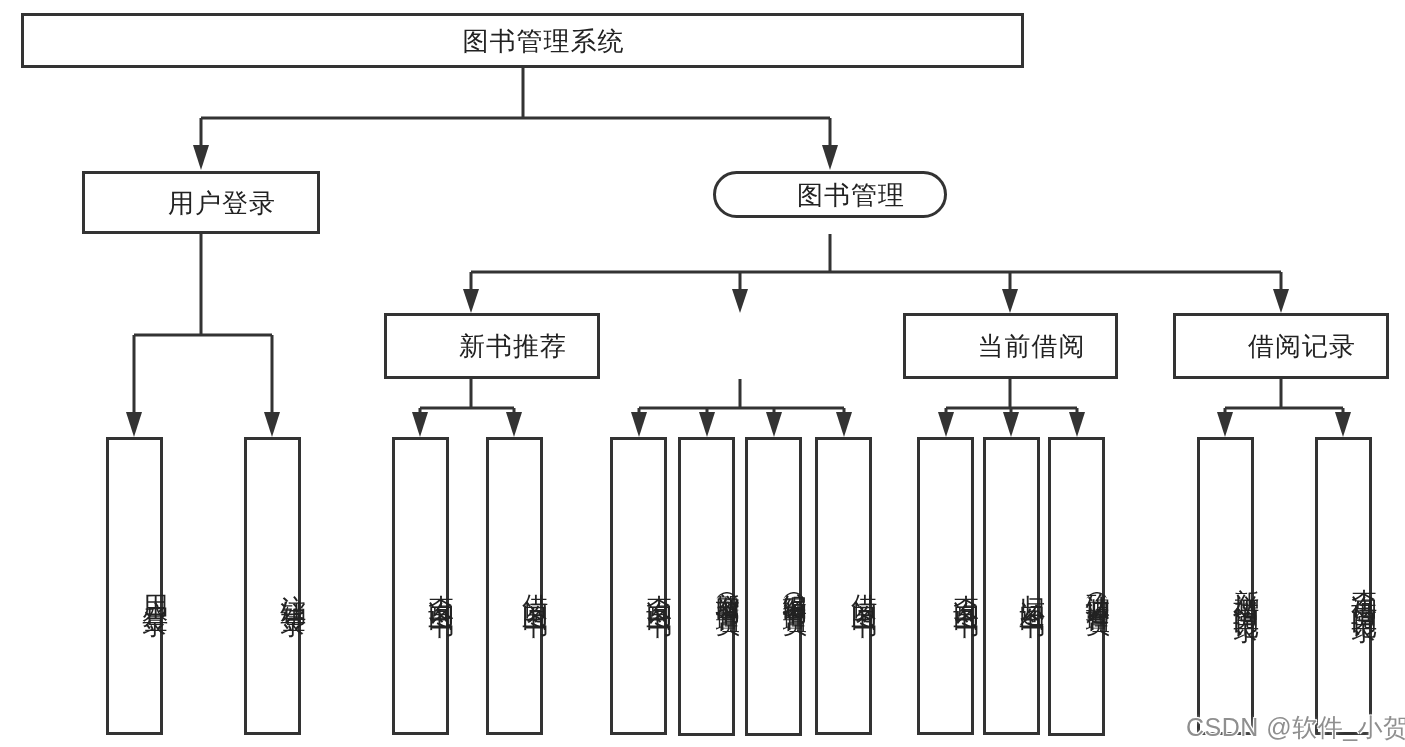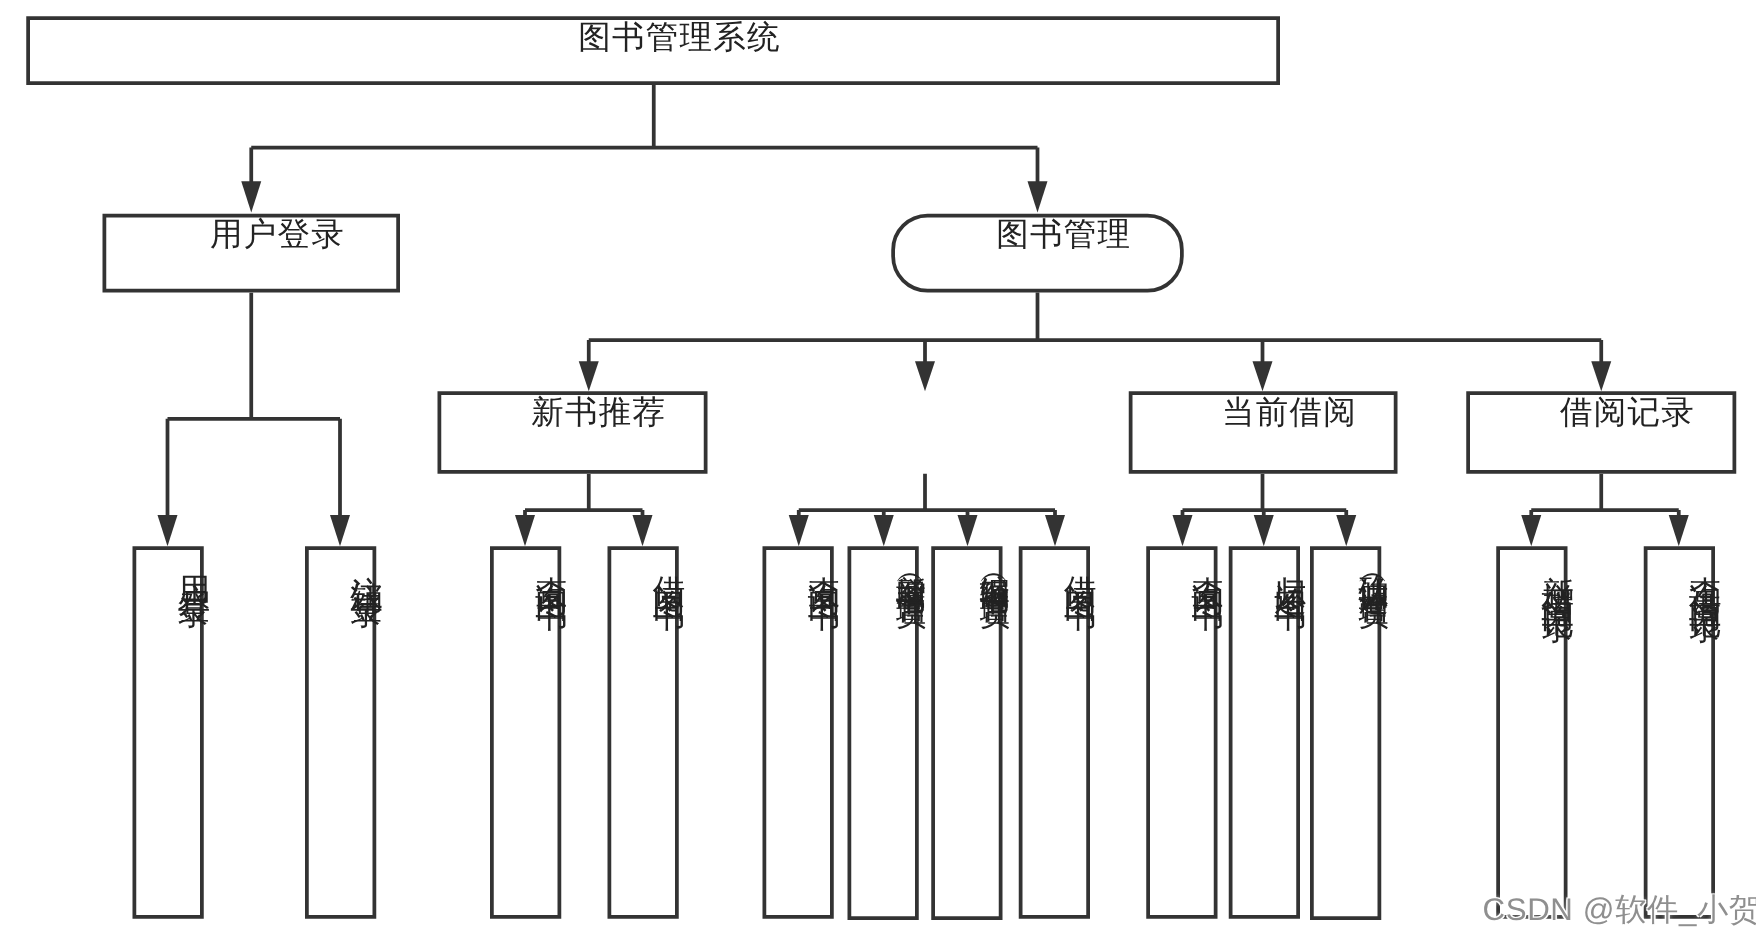--- a/index.html
+++ b/index.html
@@ -23,21 +23,21 @@
   }
   #connectors polygon {
     fill: #333333; stroke: none;
   }
   .node {
     position: absolute;
     box-sizing: border-box;
     border: 3px solid #333333;
     background: #ffffff;
     display: flex;
-    align-items: flex-start;
+    align-items: center;
     justify-content: center;
     color: #222222;
     padding-left: 42px;
   }
   .node.h span {
     font-size: 26px;
     letter-spacing: 1px;
     line-height: 1;
     white-space: nowrap;
   }
@@ -118,25 +118,25 @@
     </g>
   </svg>
 
   <div class="node h" style="left:21px; top:13px; width:1003px; height:55px;">
     <span>图书管理系统</span>
   </div>
 
   <div class="node h" style="left:82px; top:171px; width:238px; height:63px;">
     <span>用户登录</span>
   </div>
-  <div class="node h" style="left:713px; top:171px; width:234px; height:63px;border-radius:29px;">
+  <div class="node h" style="left:713px; top:171px; width:234px; height:47px;border-radius:29px;">
     <span>图书管理</span>
   </div>
 
-  <div class="node h" style="left:350px; top:313px; width:216px; height:66px;">
+  <div class="node h" style="left:384px; top:313px; width:216px; height:66px;">
     <span>新书推荐</span>
   </div>
   <div class="node h" style="left:903px; top:313px; width:215px; height:66px;">
     <span>当前借阅</span>
   </div>
   <div class="node h" style="left:1173px; top:313px; width:216px; height:66px;">
     <span>借阅记录</span>
   </div>
 
   <div class="node v" style="left:106px; top:437px; width:57px; height:298px;">

